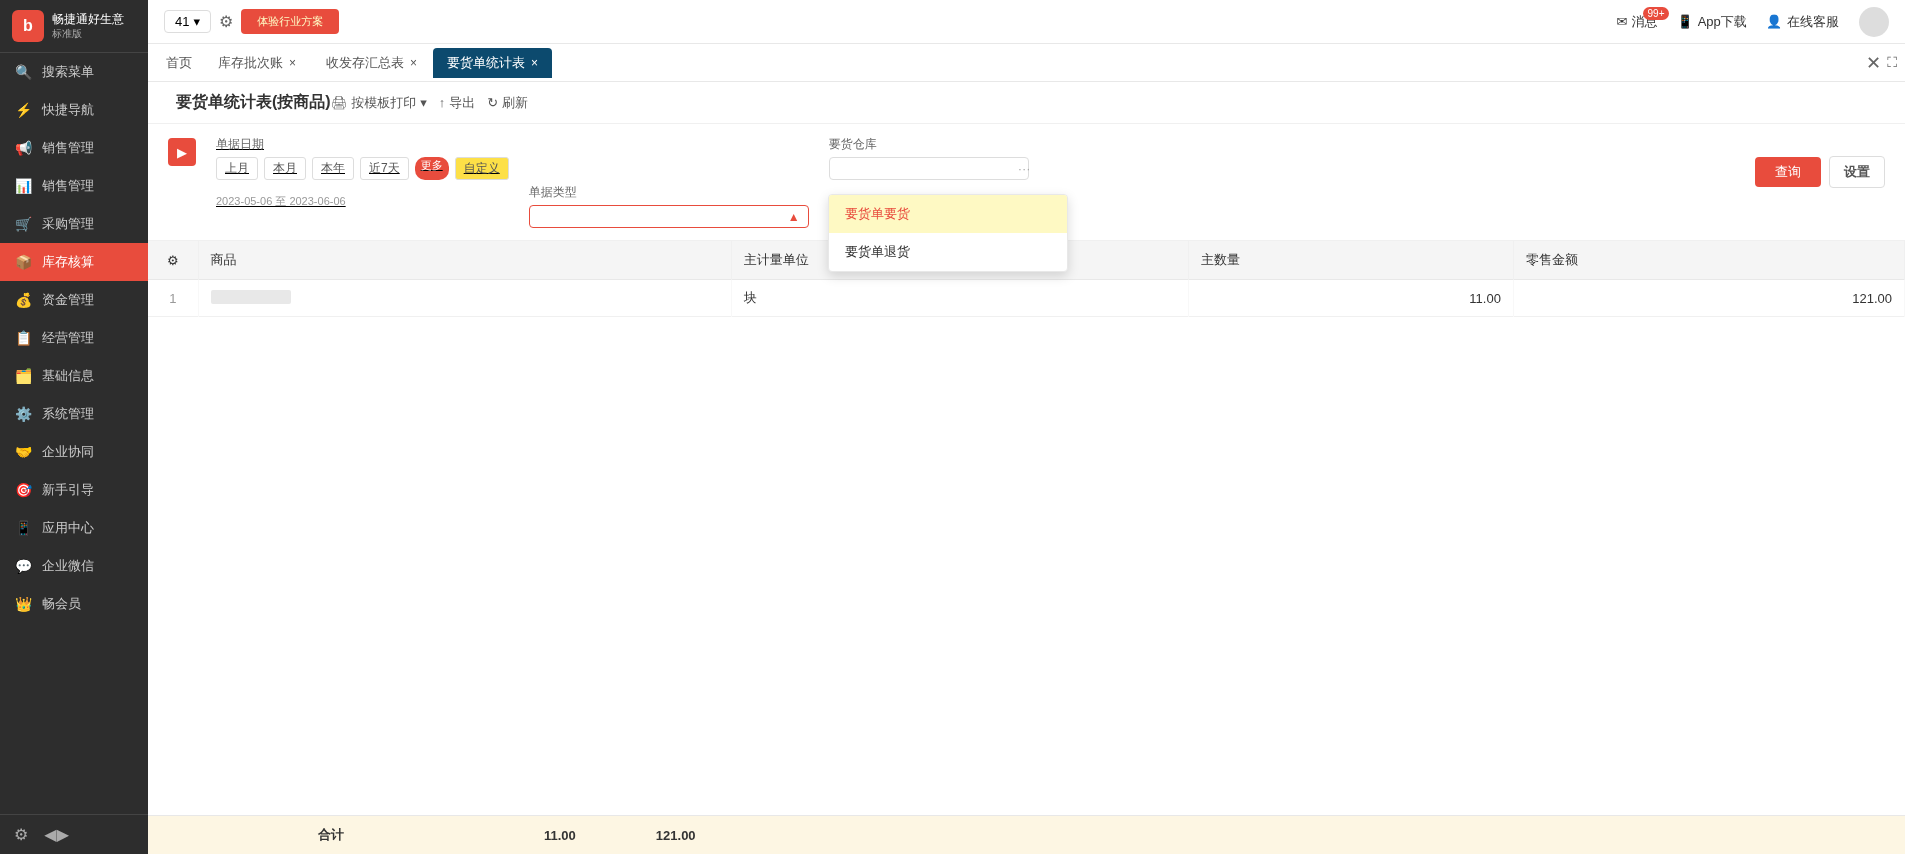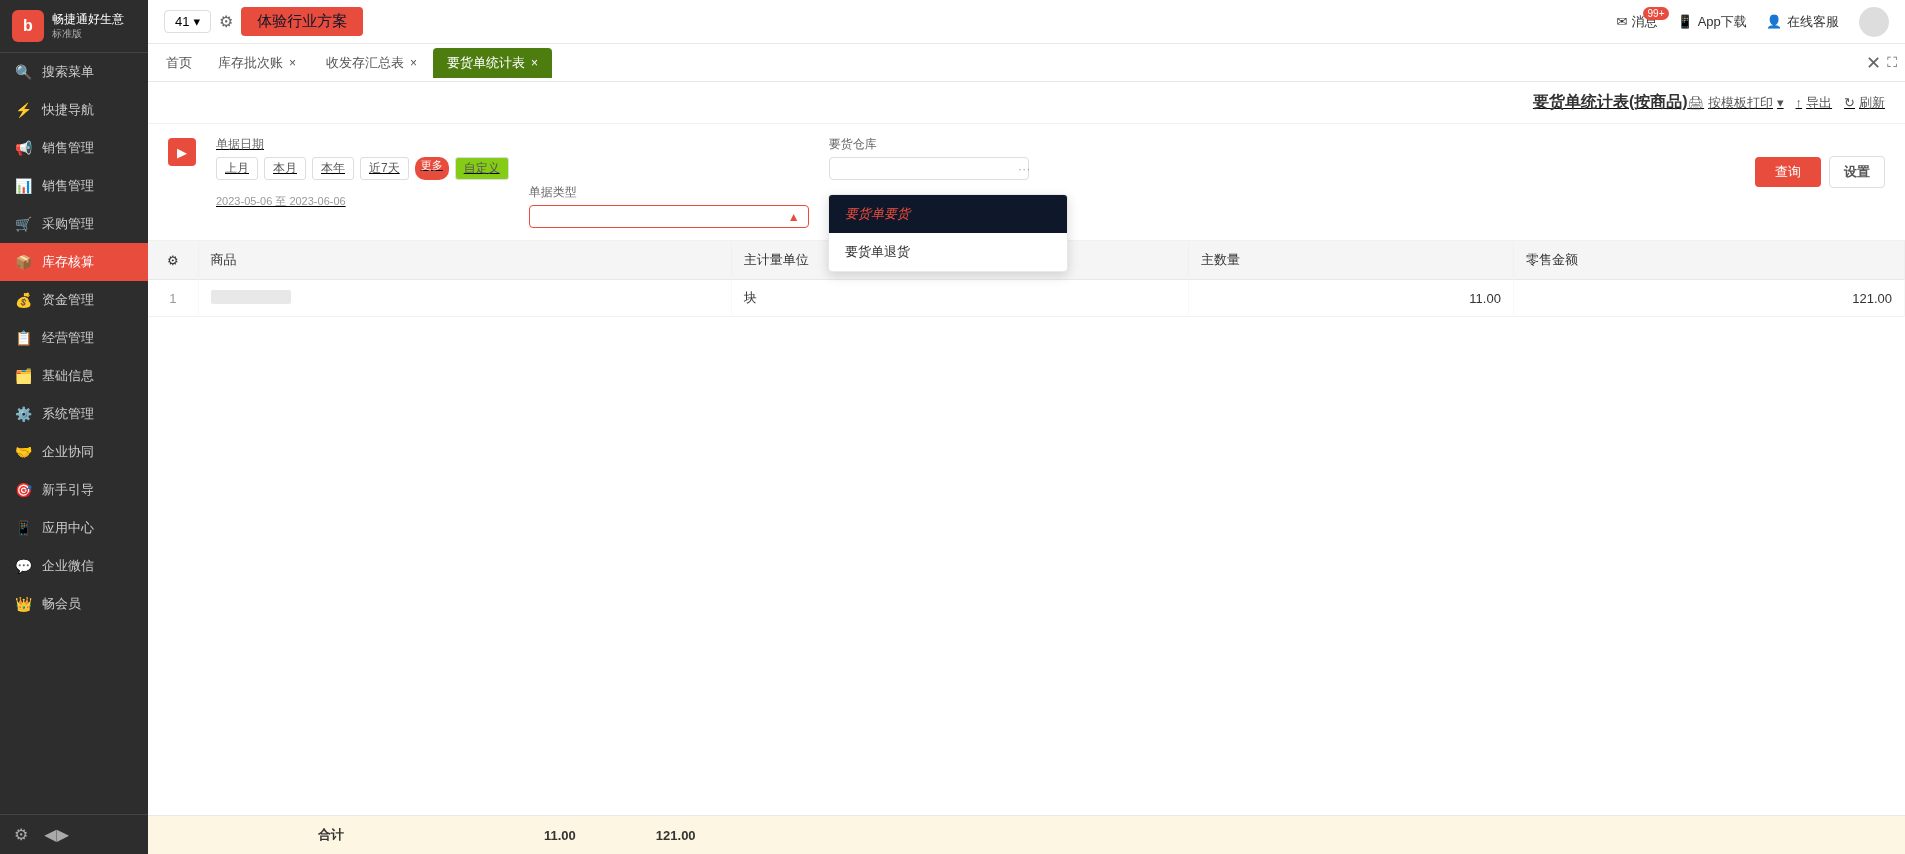--- a/index.html
+++ b/index.html
@@ -90,25 +90,25 @@
       border: 1px solid #ddd;
       border-radius: 4px;
       padding: 3px 10px;
       font-size: 13px;
       cursor: pointer;
       background: #fff;
     }
     .topbar-gear { font-size: 16px; color: #666; cursor: pointer; }
     .topbar-trial-btn {
       background: #e84c3d;
-      color: #0f172a;
+      color: #fef9c3;
       border: none;
       border-radius: 4px;
       padding: 5px 16px;
-      font-size: 15px;
+      font-size: 11px;
       cursor: pointer;
     }
     .topbar-right {
       display: flex;
       align-items: center;
       gap: 20px;
     }
     .topbar-msg {
       display: flex;
       align-items: center;
@@ -160,21 +160,21 @@
       align-items: center;
       padding: 6px 14px;
       border-radius: 4px 4px 0 0;
       font-size: 13px;
       cursor: pointer;
       color: #555;
       gap: 6px;
       white-space: nowrap;
     }
     .tab.active {
-      background: #4d7c0f;
+      background: #0c4a6e;
       color: #fff;
     }
     .tab-close { font-size: 12px; color: inherit; cursor: pointer; }
     .tab-home { font-size: 13px; color: #555; padding: 6px 10px; cursor: pointer; }
     .tabs-right {
       margin-left: auto;
       display: flex;
       align-items: center;
       gap: 6px;
     }
@@ -196,25 +196,24 @@
       flex: 1;
       display: flex;
       flex-direction: column;
       overflow: hidden;
     }
 
     
     .page-header {
       display: flex;
       align-items: center;
-      justify-content: flex-end;
-      padding: 10px 20px;
+      justify-content: flex-start;
+      padding: 10px 28px;
       border-bottom: 1px solid #f0f0f0;
       flex-shrink: 0;
-      text-decoration: underline;
     }
     .page-title { font-size: 16px; font-weight: bold; color: #333; }
     .page-header-actions { display: flex; align-items: center; gap: 12px; }
     .header-action-btn {
       display: flex;
       align-items: center;
       gap: 4px;
       font-size: 13px;
       color: #555;
       cursor: pointer;
@@ -273,21 +272,21 @@
       font-size: 11px;
       cursor: pointer;
     }
     .date-custom-btn {
       padding: 2px 8px;
       border: 1px solid #ddd;
       border-radius: 3px;
       font-size: 12px;
       cursor: pointer;
       color: #555;
-      background: #84cc16;
+      background: #fde047;
     }
     .date-range { font-size: 11px; color: #999; margin-top: 10px; }
 
     .filter-type-group {
       display: flex;
       flex-direction: column;
       gap: 4px;
       margin-top: 48px;
     }
     .filter-type-input-wrap {
@@ -362,21 +361,21 @@
       z-index: 100;
       width: 240px;
       overflow: hidden;
     }
     .dropdown-item {
       padding: 10px 16px;
       font-size: 13px;
       cursor: pointer;
       color: #333;
     }
-    .dropdown-item.selected { background: #0f172a; color: #e84c3d; font-style: italic; }
+    .dropdown-item.selected { background: #fef9c3; color: #e84c3d; }
 
     
     .table-wrap {
       flex: 1;
       overflow: auto;
       position: relative;
     }
     table {
       width: 100%;
       border-collapse: collapse;

